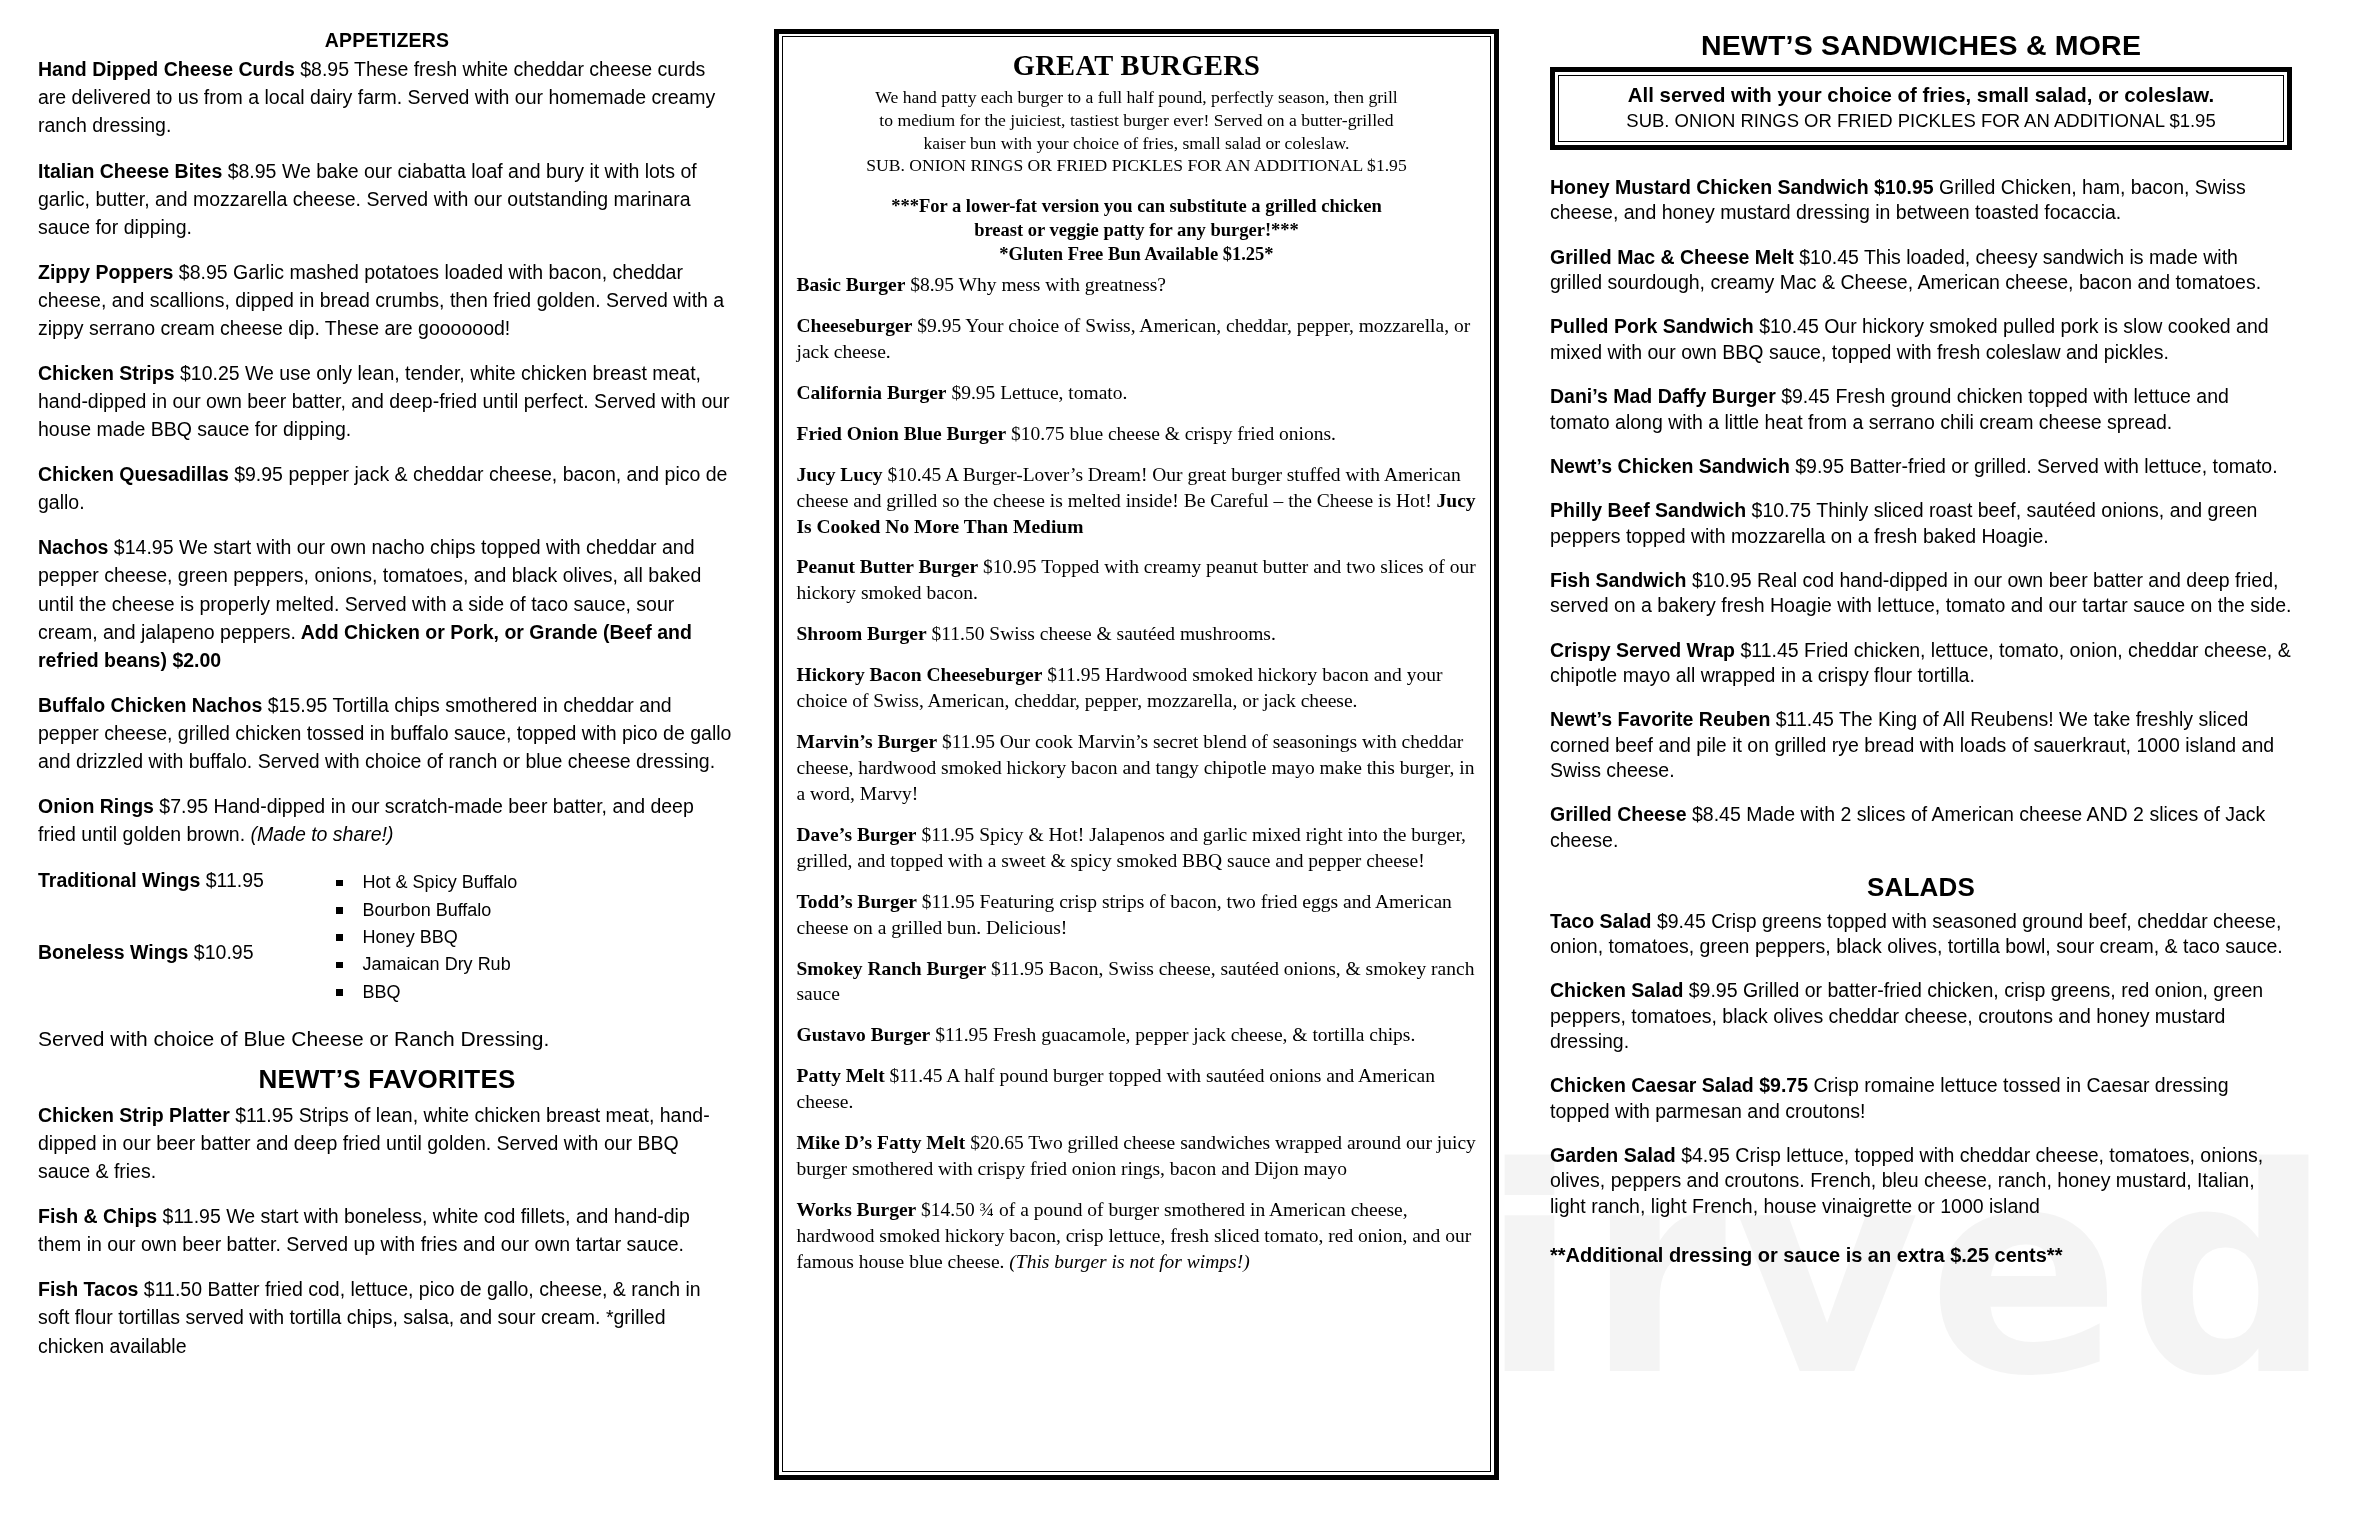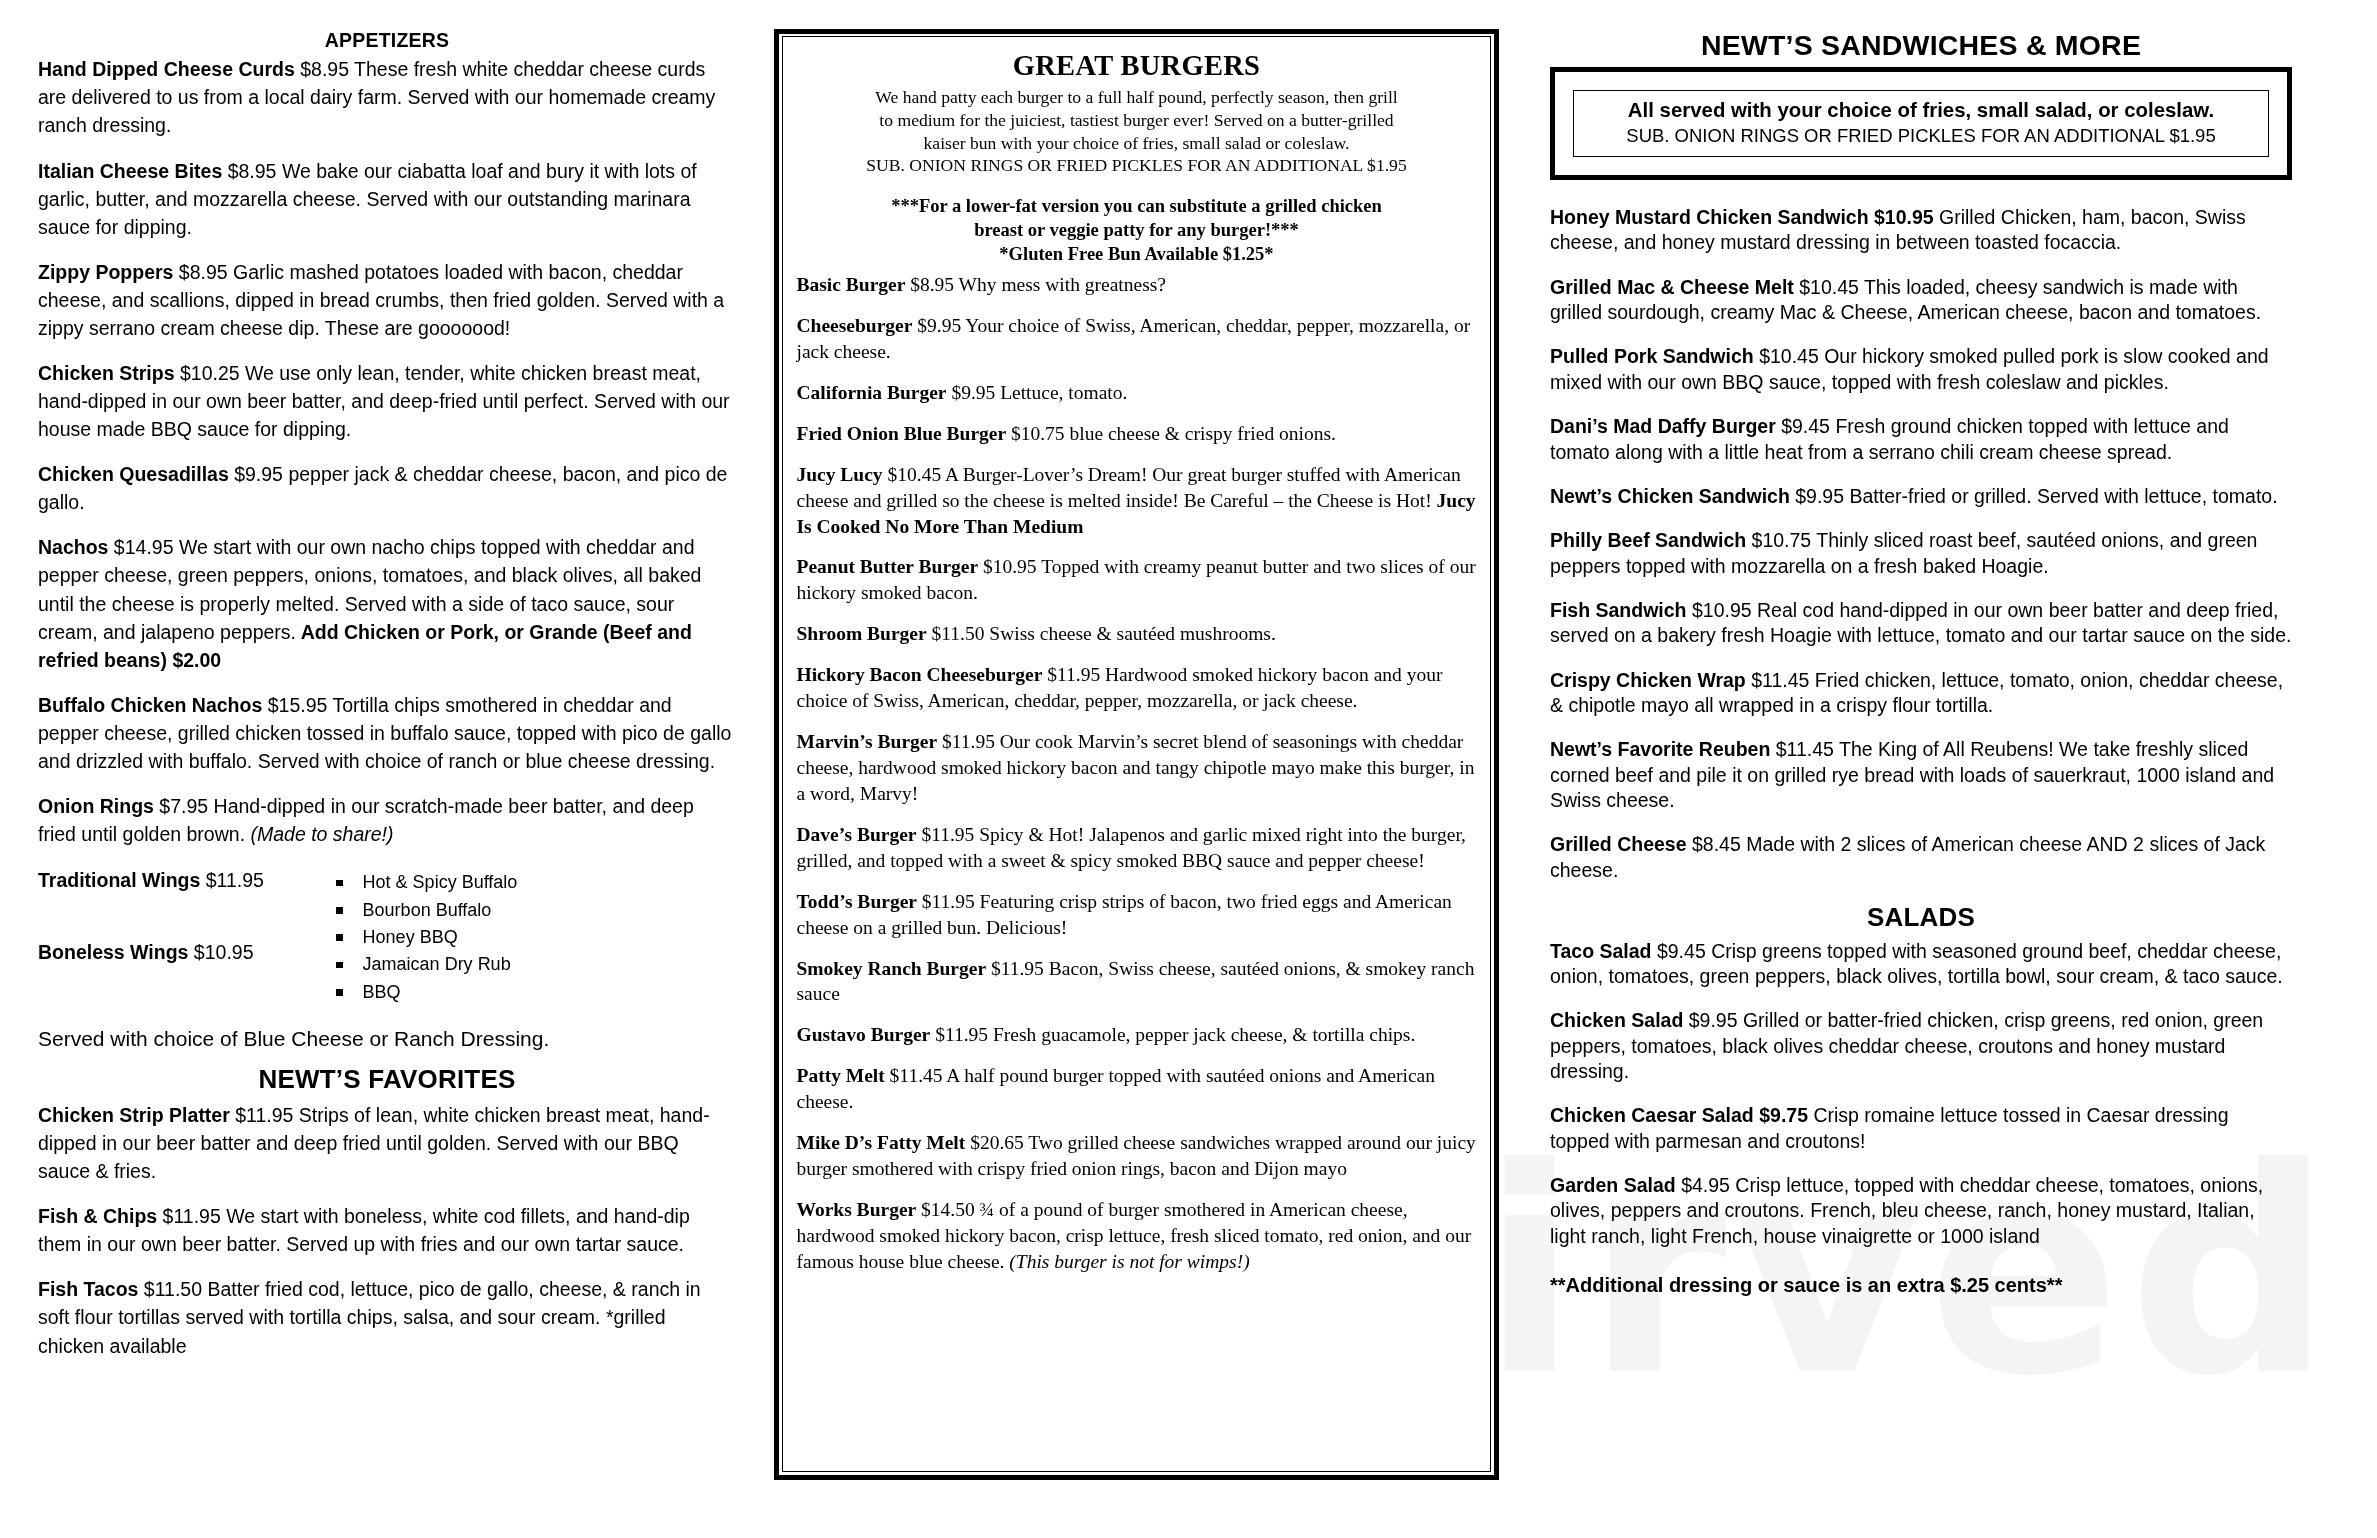--- a/index.html
+++ b/index.html
@@ -169,21 +169,21 @@
   }
   .col-mid .item {
     font-size: 19.5px;
     line-height: 1.33;
     margin-bottom: 15px;
   }
 
   
   .served-box {
     border: 5.7px solid #000;
-    padding: 18px;
+    padding: 3px;
     margin: 1.9px 0 25px 0;
     box-sizing: border-box;
   }
   .served-box-inner {
     border: 1.4px solid #000;
     padding: 6.7px 9.5px 8.6px 9.5px;
     text-align: center;
   }
   .served-box-inner .l1 {
     font-weight: bold;
@@ -302,21 +302,21 @@
     </div>
 
     <div id="sandwiches-list">
         <p class="item"><span class="nm">Honey Mustard Chicken Sandwich $10.95</span><span> Grilled Chicken, ham, bacon, Swiss cheese, and honey mustard dressing in between toasted focaccia.</span></p>
         <p class="item"><span class="nm">Grilled Mac &amp; Cheese Melt</span><span> $10.45</span><span> This loaded, cheesy sandwich is made with grilled sourdough, creamy Mac &amp; Cheese, American cheese, bacon and tomatoes.</span></p>
         <p class="item"><span class="nm">Pulled Pork Sandwich</span><span> $10.45</span><span> Our hickory smoked pulled pork is slow cooked and mixed with our own BBQ sauce, topped with fresh coleslaw and pickles.</span></p>
         <p class="item"><span class="nm">Dani’s Mad Daffy Burger</span><span>  $9.45</span><span>  Fresh ground chicken topped with lettuce and tomato along with a little heat from a serrano chili cream cheese spread.</span></p>
         <p class="item"><span class="nm">Newt’s Chicken Sandwich</span><span> $9.95</span><span> Batter-fried or grilled.  Served with lettuce, tomato.</span></p>
         <p class="item"><span class="nm">Philly Beef Sandwich</span><span> $10.75</span><span> Thinly sliced roast beef, sautéed onions, and green peppers topped with mozzarella on a fresh baked Hoagie.</span></p>
         <p class="item"><span class="nm">Fish Sandwich</span><span> $10.95</span><span> Real cod hand-dipped in our own beer batter and deep fried, served on a bakery fresh Hoagie with lettuce, tomato and our tartar sauce on the side.</span></p>
-        <p class="item"><span class="nm">Crispy Chicken Wrap</span><span> $11.45</span><span> Fried chicken, lettuce, tomato, onion, cheddar cheese, &amp; chipotle mayo all wrapped in a crispy flour tortilla.</span></p>
+        <p class="item"><span class="nm">Crispy Served Wrap</span><span> $11.45</span><span> Fried chicken, lettuce, tomato, onion, cheddar cheese, &amp; chipotle mayo all wrapped in a crispy flour tortilla.</span></p>
         <p class="item"><span class="nm">Newt’s Favorite Reuben</span><span> $11.45</span><span> The King of All Reubens!  We take freshly sliced corned beef and pile it on grilled rye bread with loads of sauerkraut, 1000 island and Swiss cheese.</span></p>
         <p class="item"><span class="nm">Grilled Cheese</span><span> $8.45</span><span> Made with 2 slices of American cheese AND 2 slices of Jack cheese.</span></p>
       </div>
 
     <div class="section-title med">SALADS</div>
     <div id="salads-list">
         <p class="item"><span class="nm">Taco Salad</span><span> $9.45</span><span> Crisp greens topped with seasoned ground beef, cheddar cheese, onion, tomatoes, green peppers, black olives, tortilla bowl, sour cream, &amp; taco sauce.</span></p>
         <p class="item"><span class="nm">Chicken Salad</span><span> $9.95</span><span> Grilled or batter-fried chicken, crisp greens, red onion, green peppers, tomatoes, black olives cheddar cheese, croutons and honey mustard dressing.</span></p>
         <p class="item"><span class="nm">Chicken Caesar Salad $9.75</span><span> Crisp romaine lettuce tossed in Caesar dressing topped with parmesan and croutons!</span></p>
         <p class="item"><span class="nm">Garden Salad</span><span> $4.95</span><span> Crisp lettuce, topped with cheddar cheese, tomatoes, onions, olives, peppers and croutons. French, bleu cheese, ranch, honey mustard, Italian, light ranch, light French, house vinaigrette or 1000 island</span></p>

